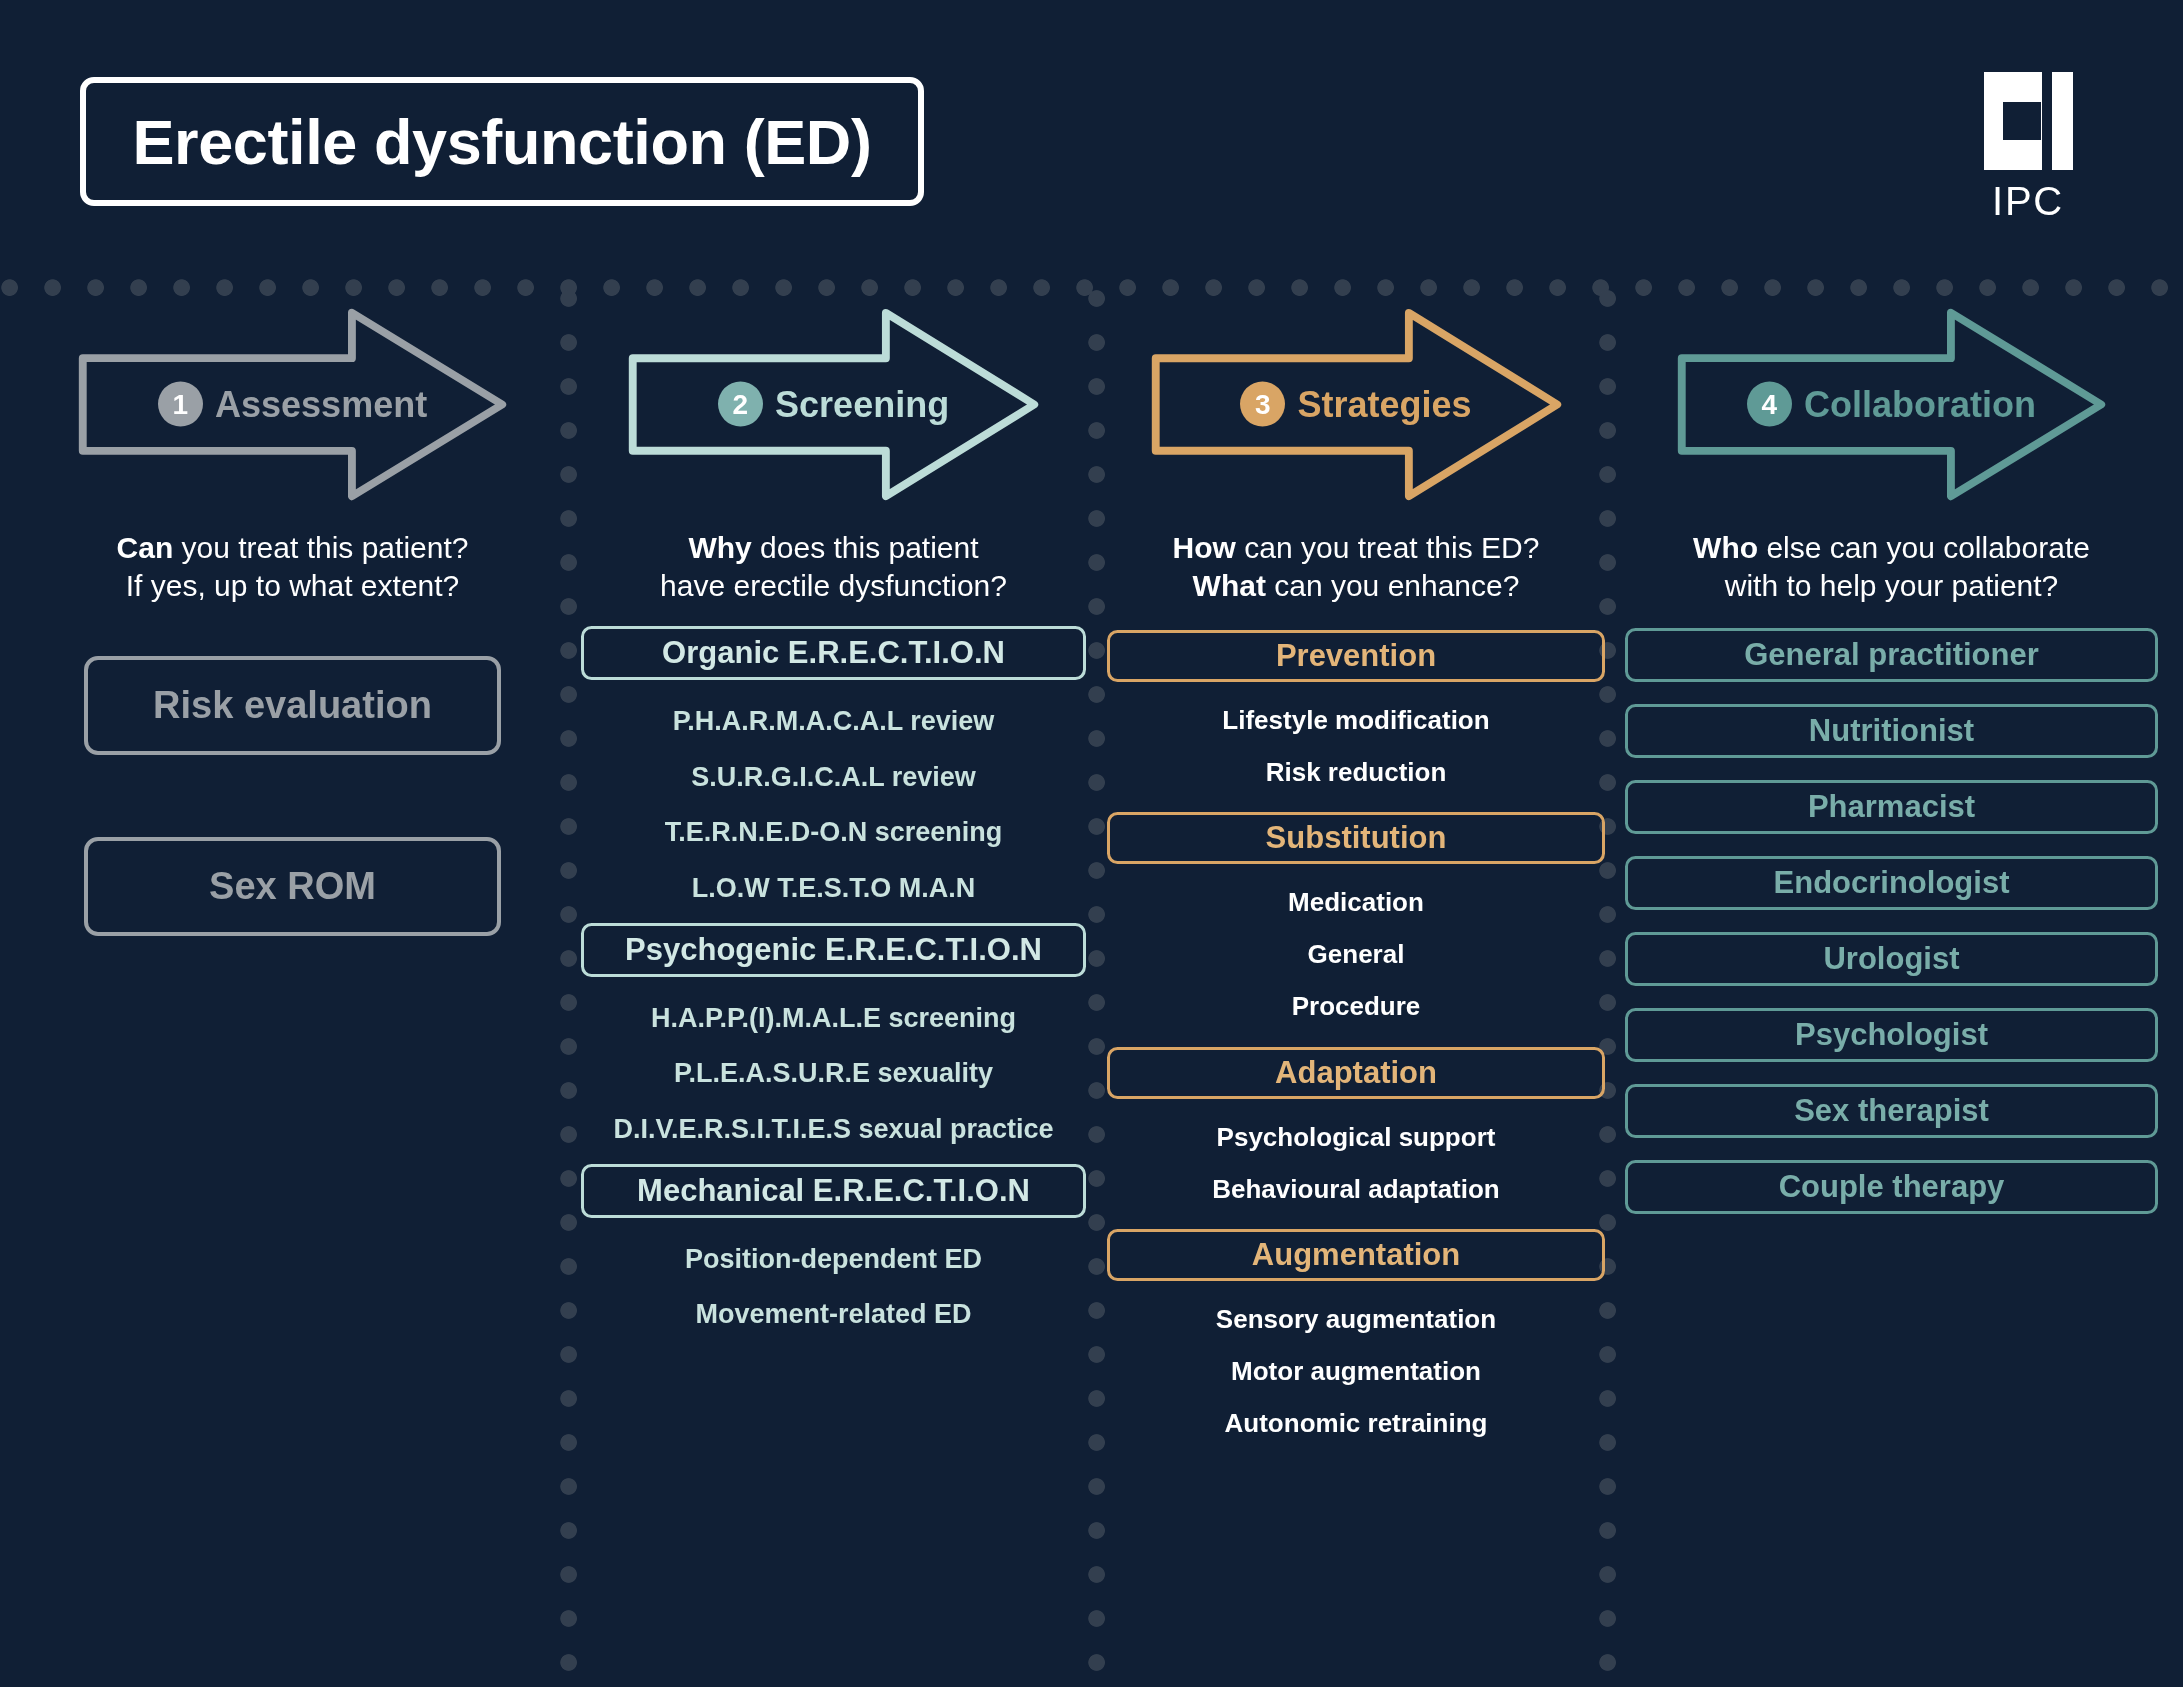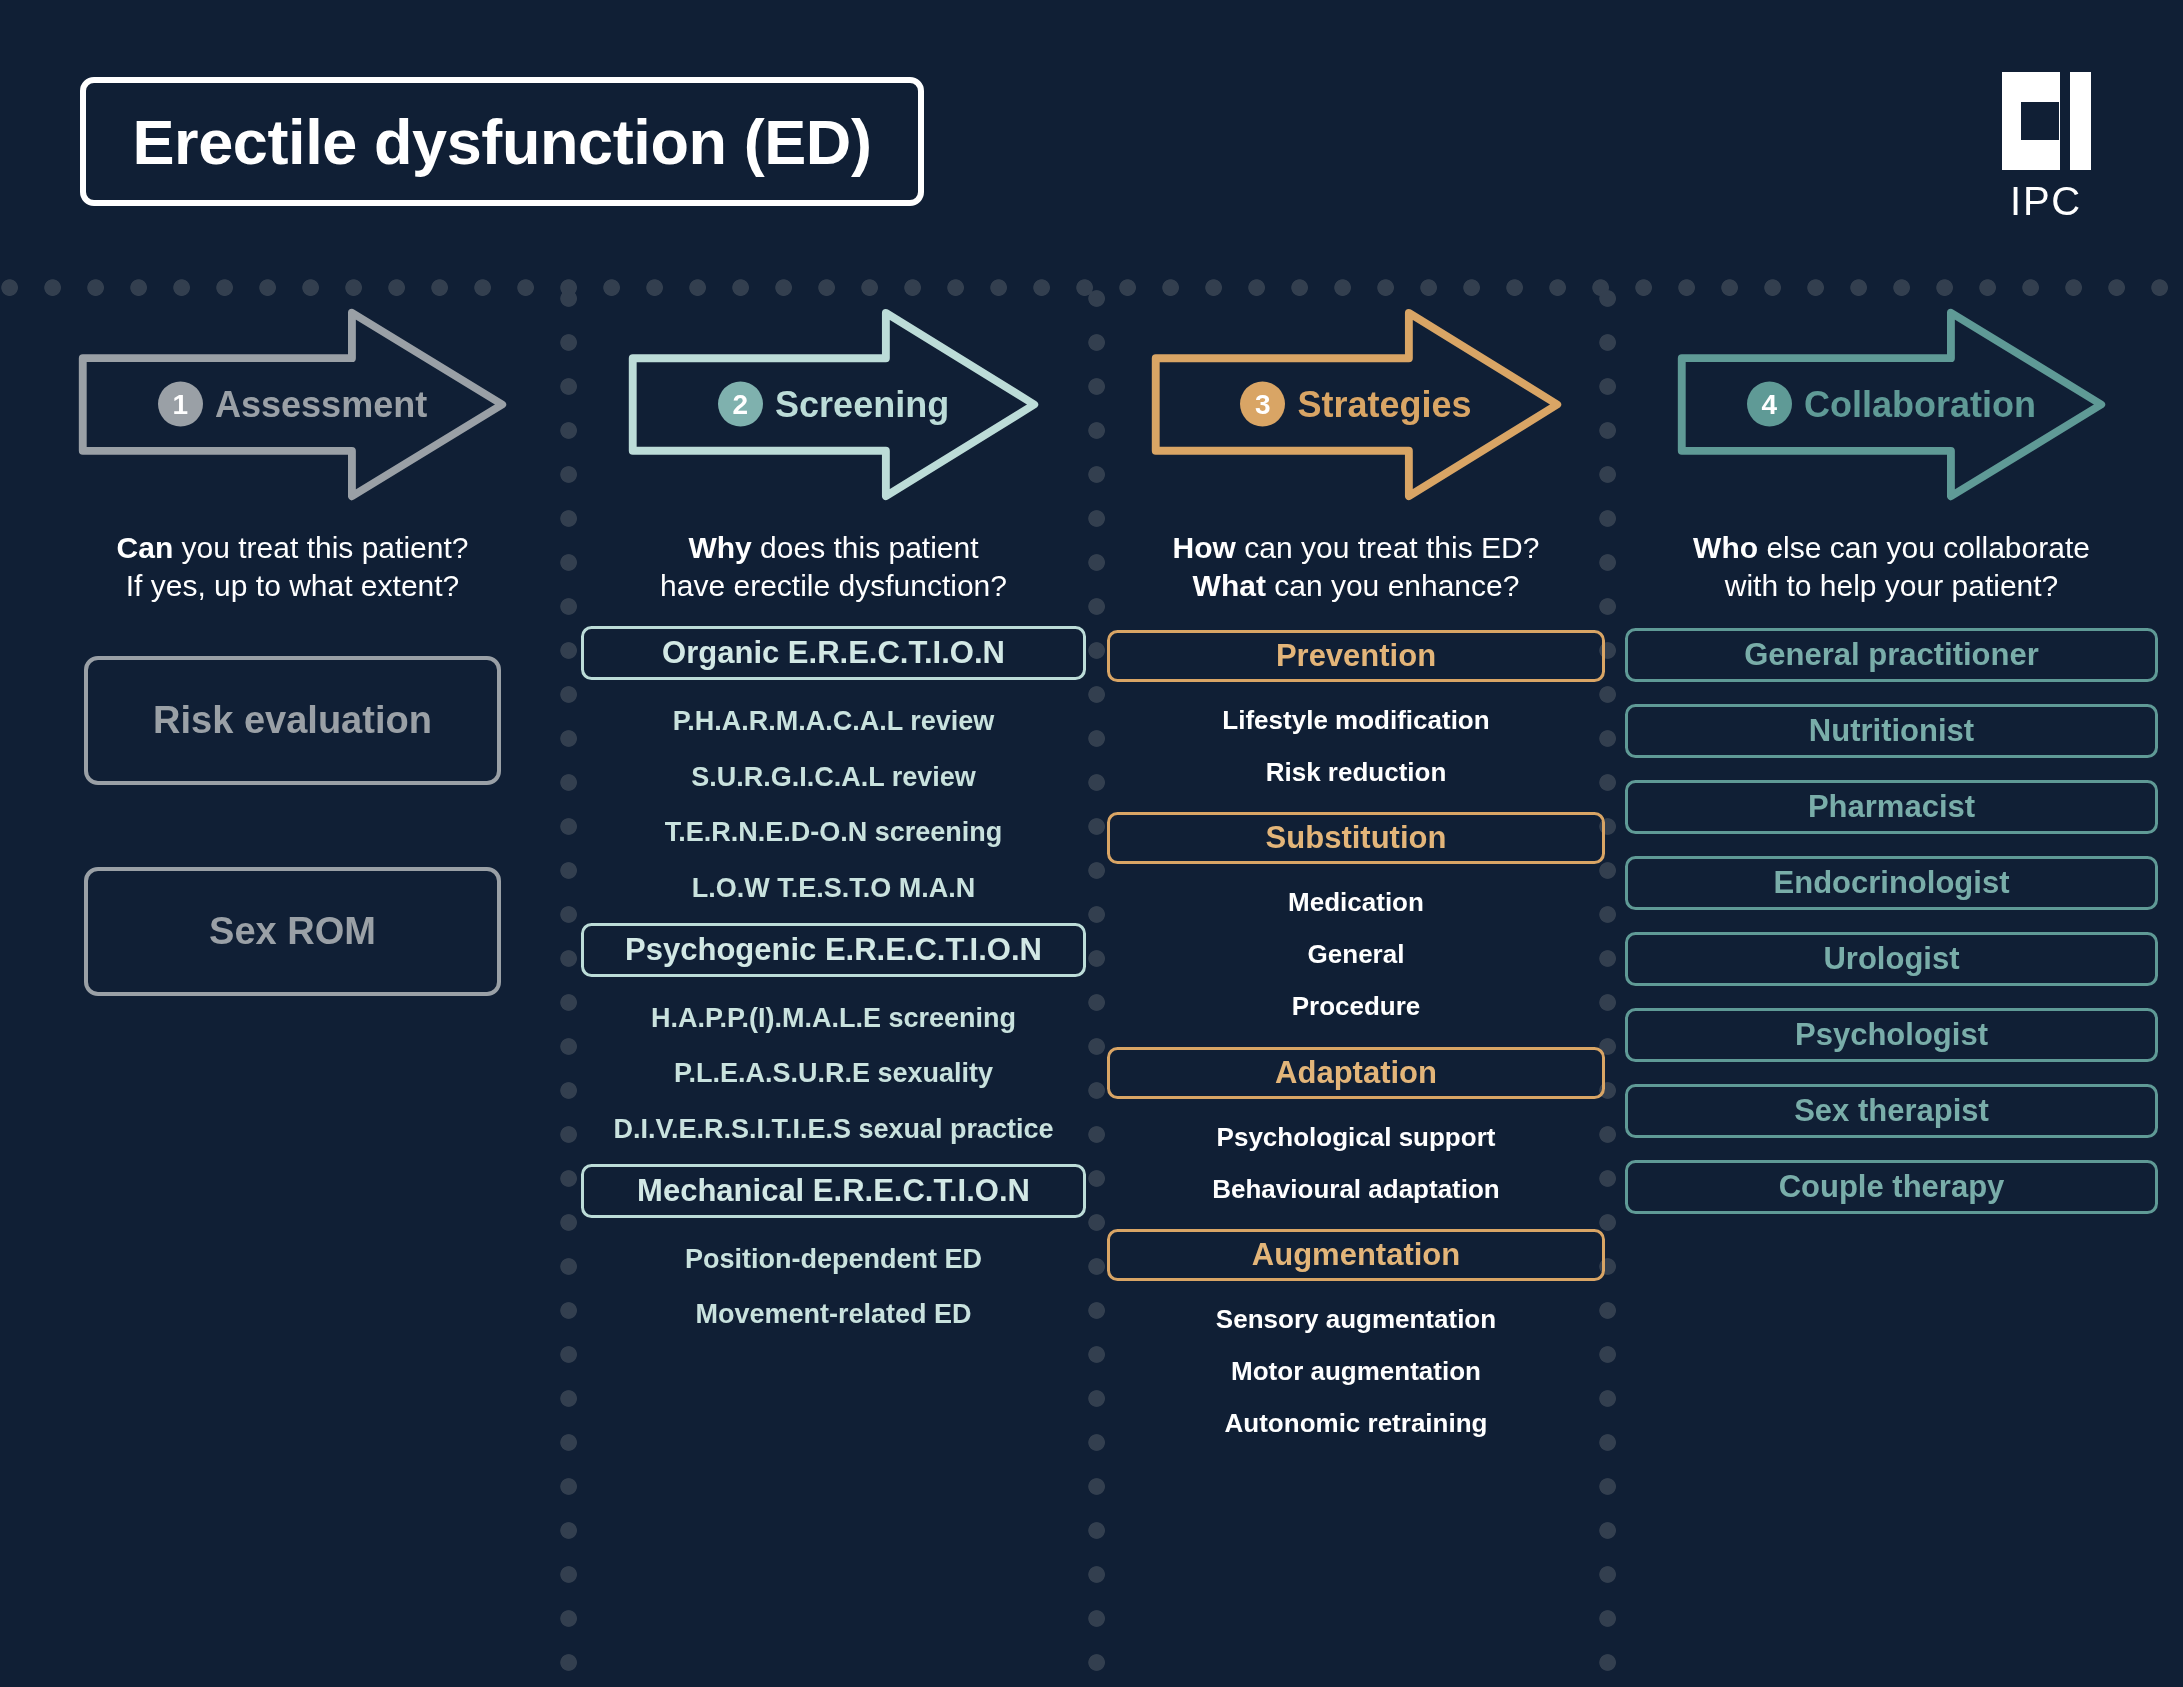--- a/index.html
+++ b/index.html
@@ -33,21 +33,21 @@
   .title-text {
     color: #ffffff;
     font-size: 63px;
     font-weight: bold;
     letter-spacing: -0.4px;
     white-space: nowrap;
   }
 
   .logo {
     position: absolute;
-    right: 68px;
+    right: 86px;
     top: 72px;
     width: 140px;
     height: 157px;
   }
   .logo-mark {
     position: relative;
     width: 89px;
     height: 98px;
     margin: 0 auto;
   }
@@ -169,21 +169,21 @@
     align-items: center;
     justify-content: center;
     text-align: center;
     font-weight: bold;
   }
 
   
   .c1-list { margin-top: 51px; }
   .c1-box {
     width: 417px;
-    height: 129px;
+    height: 99px;
     margin: 0 auto;
     border-width: 4.4px;
     border-color: #9aa0a6;
     color: #9aa0a6;
     font-size: 38px;
     border-radius: 14px;
   }
   .c1-gap { height: 82px; }
 
   

